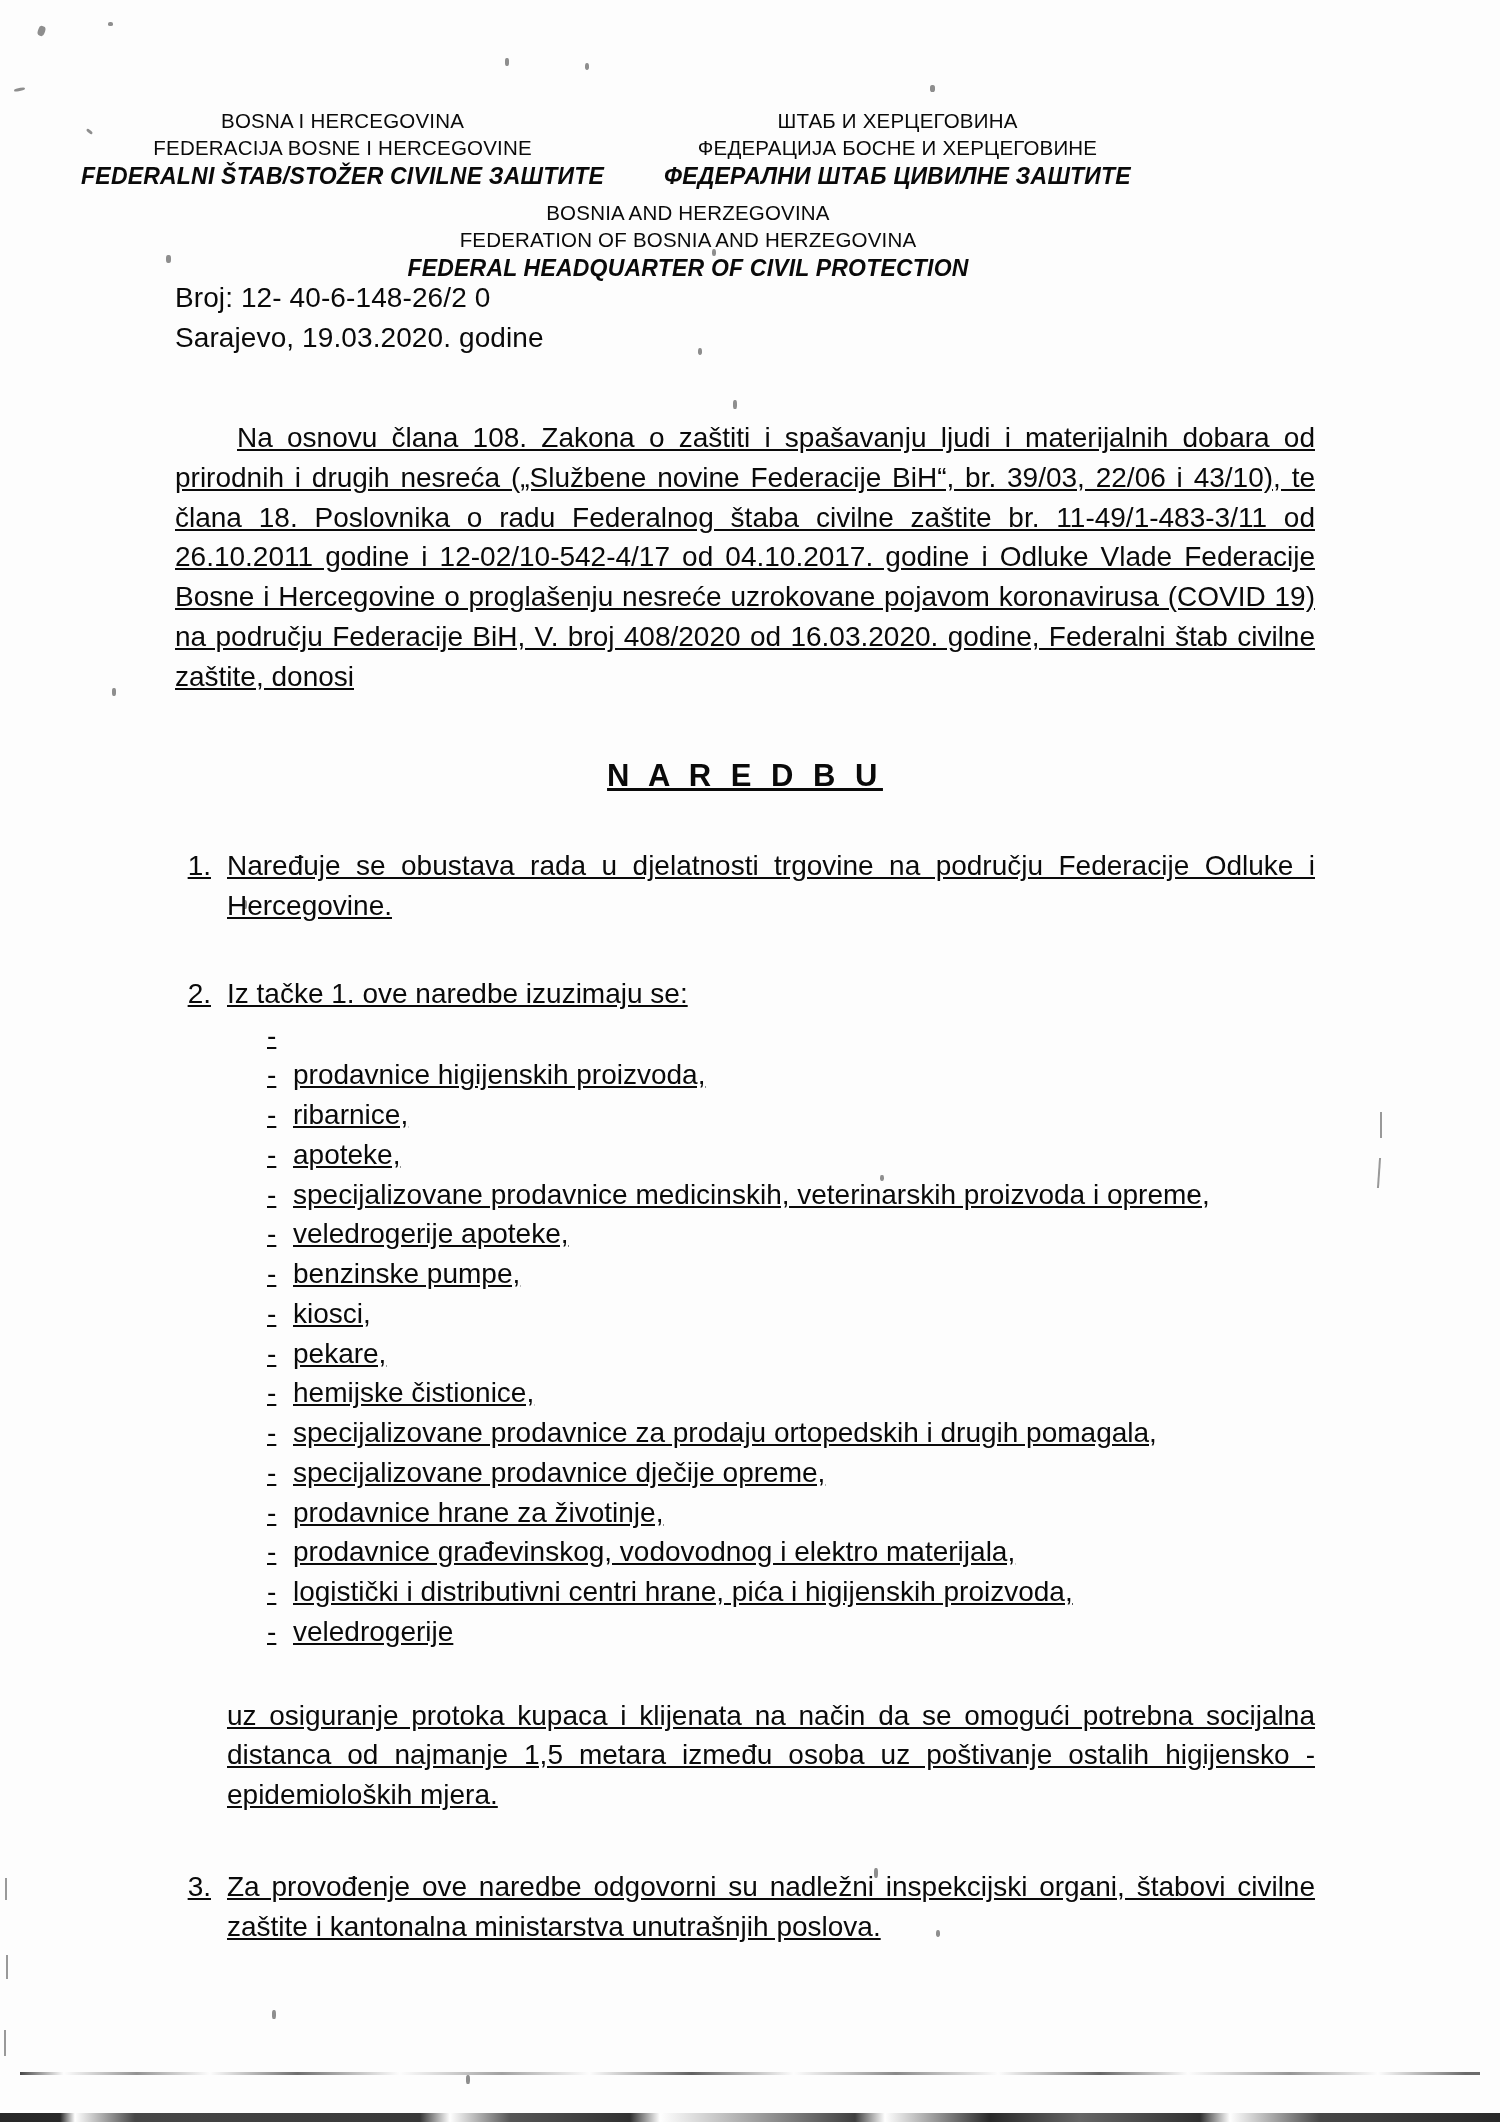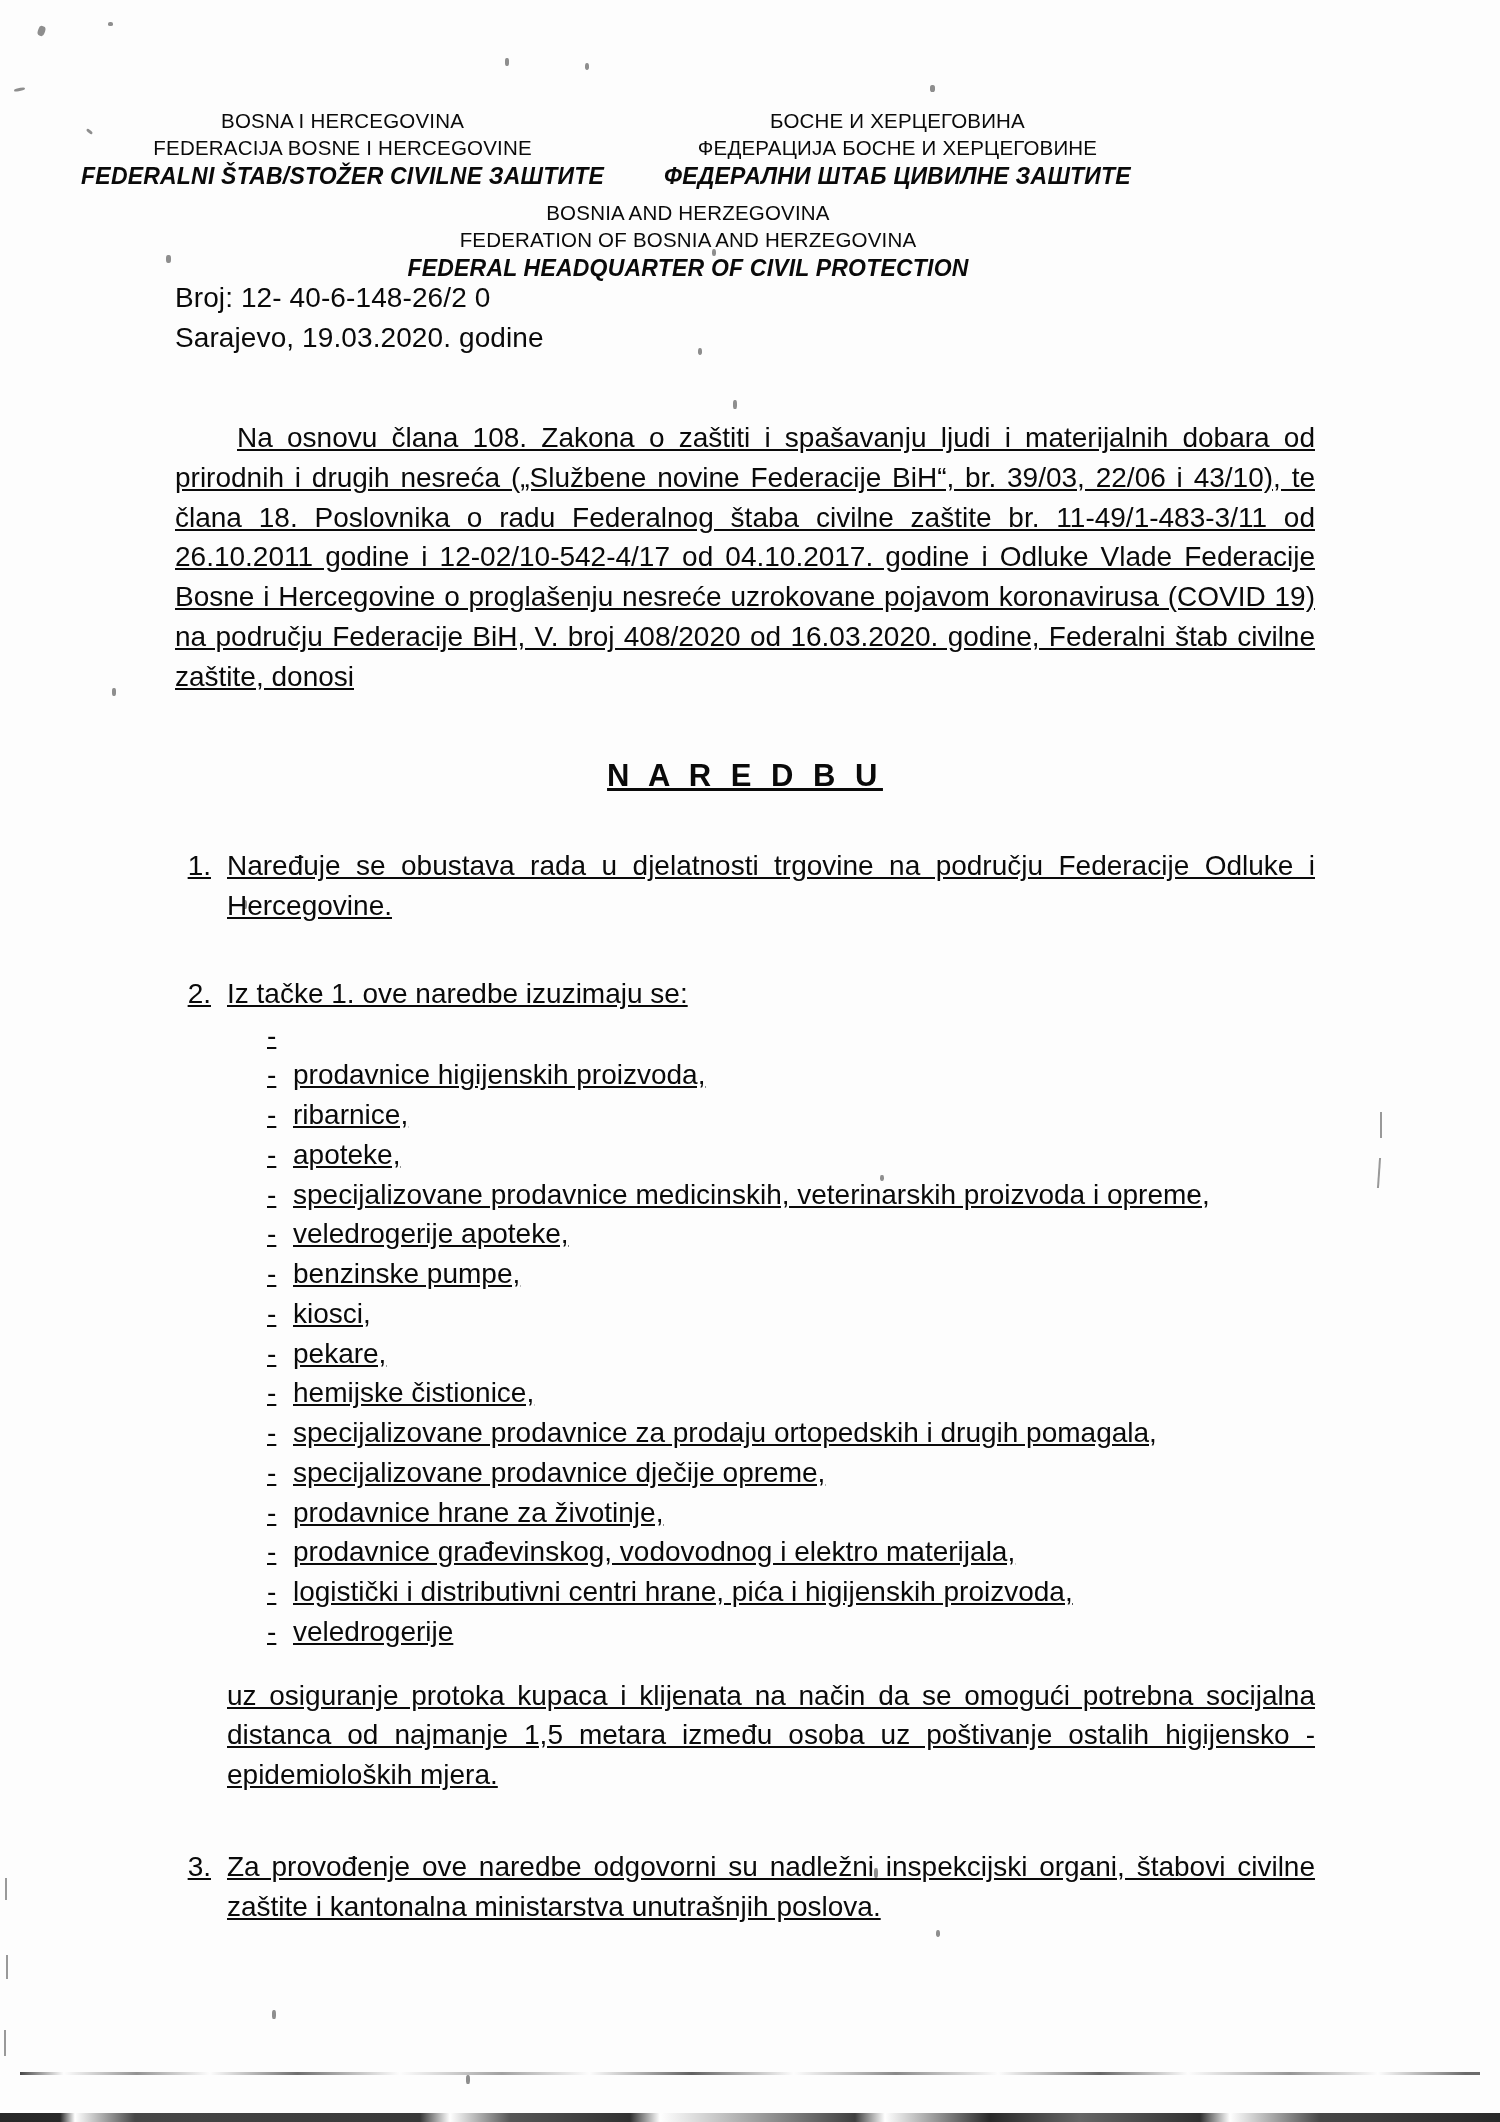--- a/index.html
+++ b/index.html
@@ -193,21 +193,21 @@
     flex: 1;
     text-align: left;
     padding-right: 42px;
   }
   .dash-item.justify > .dash-body {
     text-align: justify;
     text-justify: inter-word;
   }
 
   .closing {
-    margin-top: 24px;
+    margin-top: 44px;
     padding-left: 52px;
   }
   .closing .para { text-align: justify; }
 
   
   .margin-tick {
     position: absolute;
     width: 2px;
     background: #6d6d6d;
     opacity: .7;
@@ -244,21 +244,21 @@
   <div class="margin-tick" style="left:4px;   top:2030px; height:26px;"></div>
   <div class="margin-tick" style="left:5px;   top:1878px; height:22px;"></div>
 
   <div class="header-row">
     <div class="header-col">
       <div class="l1">BOSNA I HERCEGOVINA</div>
       <div class="l2">FEDERACIJA BOSNE I HERCEGOVINE</div>
       <div class="l3">FEDERALNI ŠTAB/STOŽER CIVILNE ЗАШТИТЕ</div>
     </div>
     <div class="header-col">
-      <div class="l1">БОСНЕ И ХЕРЦЕГОВИНА</div>
+      <div class="l1">ШТАБ И ХЕРЦЕГОВИНА</div>
       <div class="l2">ФЕДЕРАЦИЈА БОСНЕ И ХЕРЦЕГОВИНЕ</div>
       <div class="l3">ФЕДЕРАЛНИ ШТАБ ЦИВИЛНЕ ЗАШТИТЕ</div>
     </div>
   </div>
 
   <div class="header-center">
     <div class="l1">BOSNIA AND HERZEGOVINA</div>
     <div class="l2">FEDERATION OF BOSNIA AND HERZEGOVINA</div>
     <div class="l3">FEDERAL HEADQUARTER OF CIVIL PROTECTION</div>
   </div>

